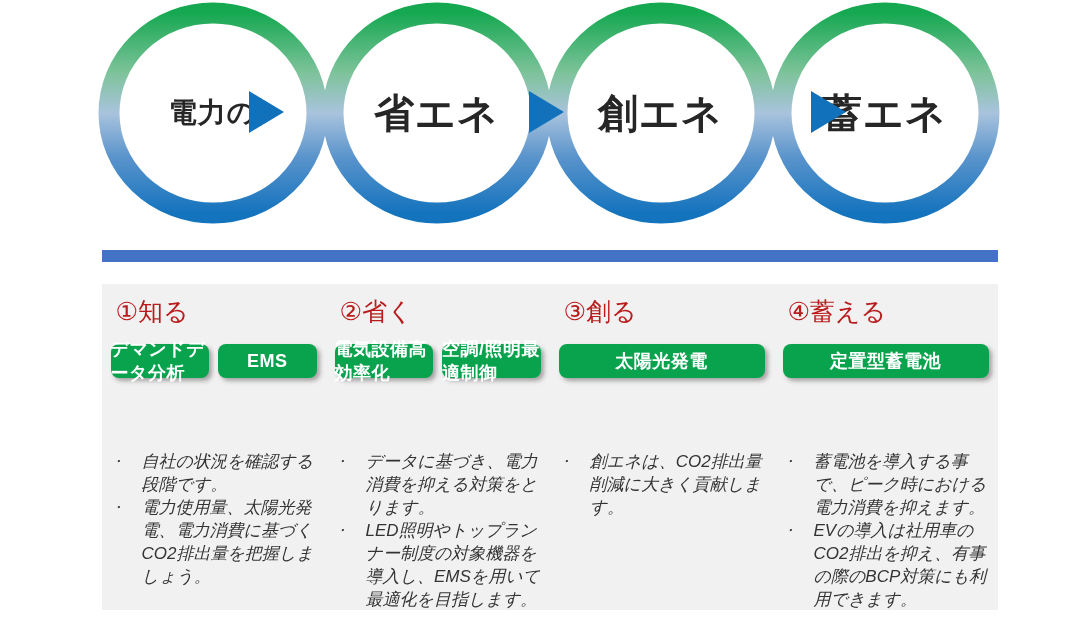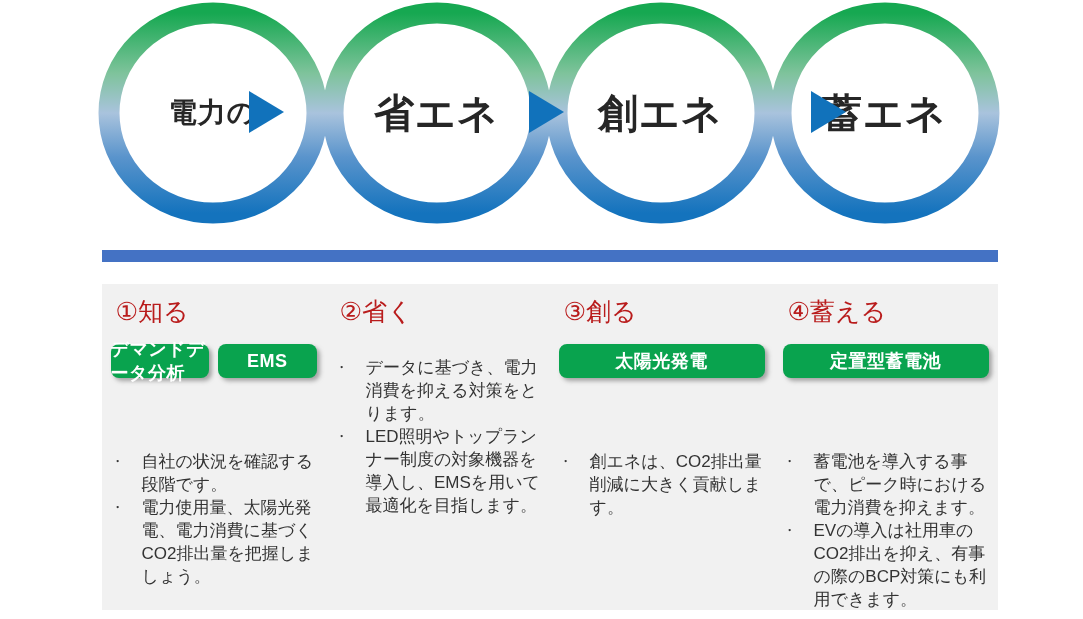--- a/index.html
+++ b/index.html
@@ -73,20 +73,21 @@
     letter-spacing:0.5px;
   }
   .bullets{
     list-style:none;
     margin:28px 0 0 0;padding:0;
     font-size:17px;line-height:23px;color:#333333;
   }
   .bullets li{
     position:relative;
     padding-left:31px;
+    font-style:italic;
   }
   .bullets li::before{
     content:"\30FB";
     position:absolute;left:0px;top:0;
     font-size:14px;
   }
 
   
   .arrow{
     position:absolute;
@@ -152,20 +153,24 @@
           </defs>
           <ellipse cx="115" cy="111" rx="104" ry="100" fill="#ffffff" stroke="url(#ringGrad2)" stroke-width="21"></ellipse>
         </svg>
         <div class="circle-label">
           <span>省エネ</span>
         </div>
       </div>
       <div class="bar"></div>
       <div class="card">
         <div class="card-title">②省く</div>
+        <div class="badges">
+          <div class="badge">電気設備高効率化</div>
+          <div class="badge">空調/照明最適制御</div>
+        </div>
         <ul class="bullets">
           <li>データに基づき、電力消費を抑える対策をとります。</li>
           <li>LED照明やトップランナー制度の対象機器を導入し、EMSを用いて最適化を目指します。</li>
         </ul>
       </div>
     </div>
 
     <div class="column">
       <div class="circle-wrap">
         <svg width="230" height="222" viewBox="0 0 230 222">

